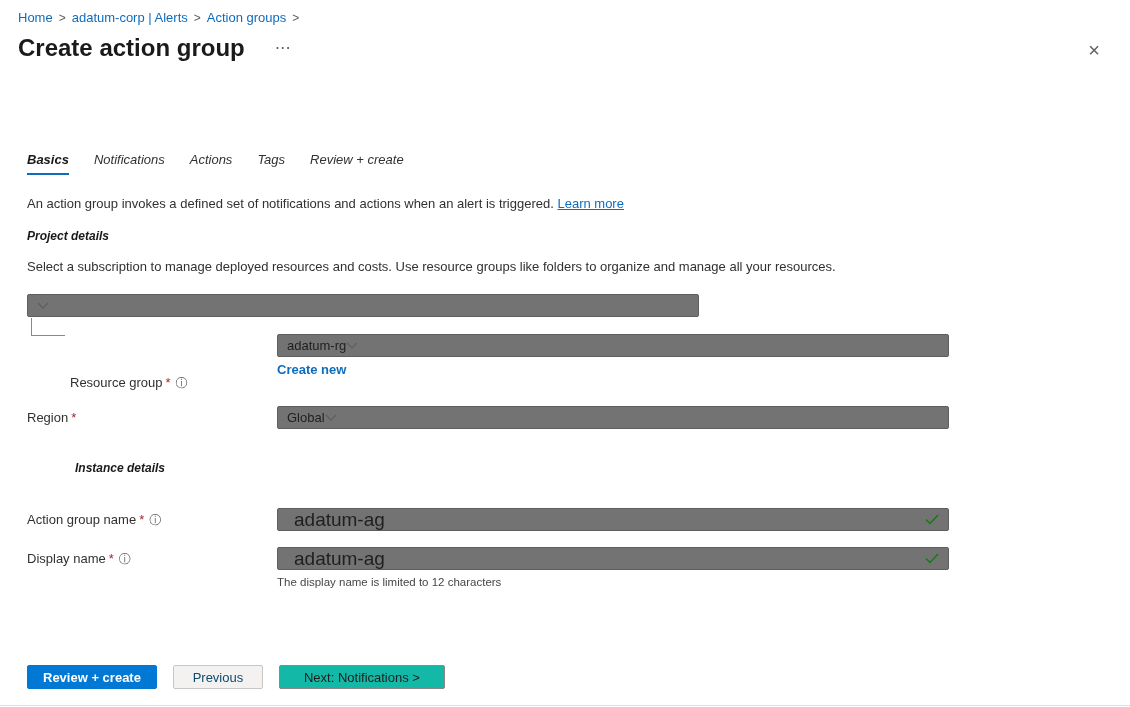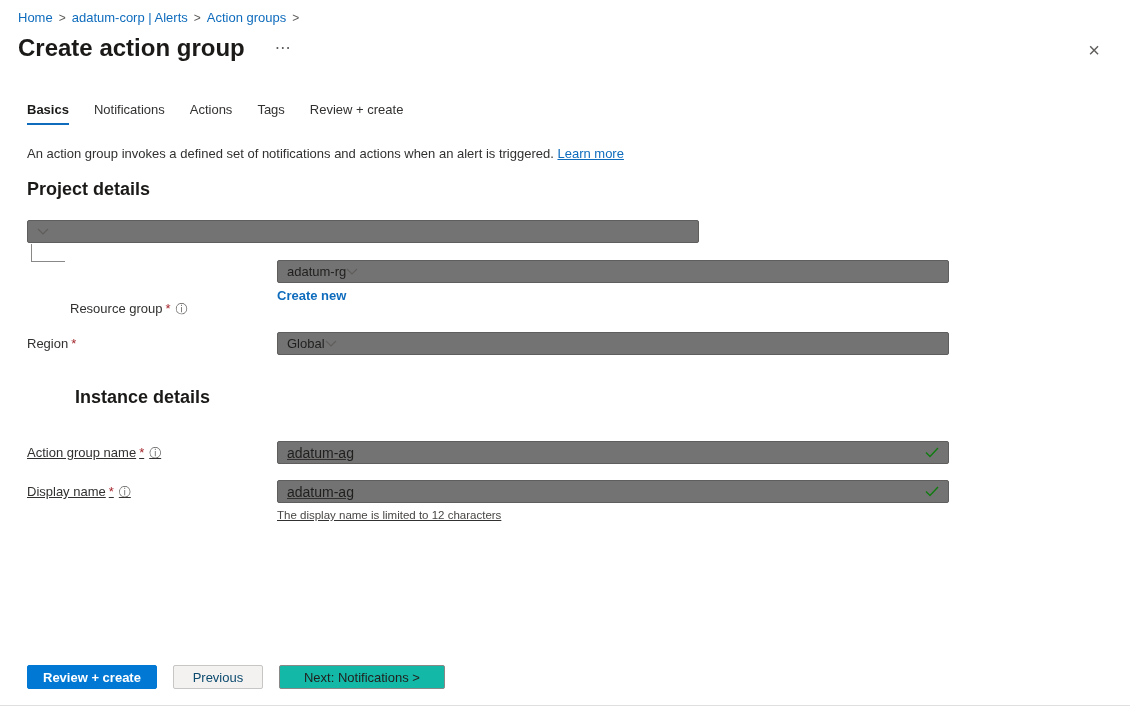--- a/index.html
+++ b/index.html
@@ -20,53 +20,53 @@
 
   
   .title-row { padding:9px 27px 0 18px; display:flex; align-items:center; position:relative; }
   h1 { font-size:24px; font-weight:700; color:#1b1a19; }
   .more { margin-left:30px; color:#605e5c; font-size:16px; cursor:pointer; line-height:1; }
   .close { position:absolute; right:30px; top:15px; font-size:20px; color:#605e5c; cursor:pointer; line-height:1; font-weight:400; }
 
   .content { padding:0 27px; }
 
   
-  .tabs { display:flex; margin-top:40px; }
+  .tabs { display:flex; margin-top:90px;font-style:italic; }
   .tab { font-size:13px; margin-right:25px; padding-bottom:6px; border-bottom:2px solid transparent; cursor:pointer; color:#323130; }
   .tab.active { font-weight:700; border-bottom-color:#0f6cbd; color:#1b1a19; }
 
   .intro { font-size:13px; margin-top:21px; color:#323130; }
   .intro a { text-decoration:underline; }
 
-  .section-heading { font-size:18px; font-weight:700; color:#1b1a19; }
+  .section-heading { font-size:12px; font-weight:700; color:#1b1a19;font-style:italic; }
   .h-project { margin-top:18px; }
   .h-instance { margin-top:32px;padding-left:48px; }
   .desc { font-size:13px; margin-top:16px; }
 
   .form { margin-top:20px; }
-  .form2 { margin-top:33px;text-decoration:underline; }
+  .form2 { margin-top:33px; }
   .form-row { display:flex; margin-bottom:17px; position:relative; }
   .form-row.row-rg { margin-bottom:14px; }
   .label-col { width:250px; font-size:13px; padding-top:4px; color:#323130; }
   .label-col.indent { padding-left:43px;margin-top:37px; }
   .req { color:#a4262c; margin-left:3px; }
   .info-icon { color:#605e5c; font-size:12px; margin-left:5px; cursor:default; }
   .field-col { width:672px; }
 
   .combo, .text-input {
     width:100%; height:23px;
     border:1px solid #605e5c; border-radius:2px;
     display:flex; align-items:center; 
     padding:0 9px; font-size:13px; background:#737373;
   }
   .combo { cursor:pointer; }
   .combo-value { color:#201f1e; }
   .text-input input {
     border:none; outline:none; flex:1; height:100%;
-    font-size:14px; font-family:inherit; color:#201f1e; background:transparent;
+    font-size:19px; font-family:inherit; color:#201f1e; background:transparent;margin-left:7px;
   }
   .chev, .check { flex:none; display:block; }
 
   .create-new { display:inline-block; font-size:13px; margin-top:5px;font-weight:bold; }
 
   .elbow {
     position:absolute; left:4px; top:-16px; width:34px; height:18px;
     border-left:1px solid #8a8886; border-bottom:1px solid #8a8886;
   }
 
@@ -106,20 +106,21 @@
     <div class="tab">Tags</div>
     <div class="tab">Review + create</div>
   </div>
 
   <p class="intro">
     <span>An action group invokes a defined set of notifications and actions when an alert is triggered.</span>
     <a>Learn more</a>
   </p>
 
   <h2 class="section-heading h-project">Project details</h2>
+  <p class="desc">Select a subscription to manage deployed resources and costs. Use resource groups like folders to organize and manage all your resources.</p>
 
   <div class="form">
 
     <div class="form-row">
       <div class="field-col">
         <div class="combo">
           <span class="combo-value"></span>
           <svg class="chev" width="12" height="7" viewBox="0 0 12 7">
               <path d="M1 1 L6 6 L11 1" stroke="#605e5c" stroke-width="1.2" fill="none"></path>
             </svg>

